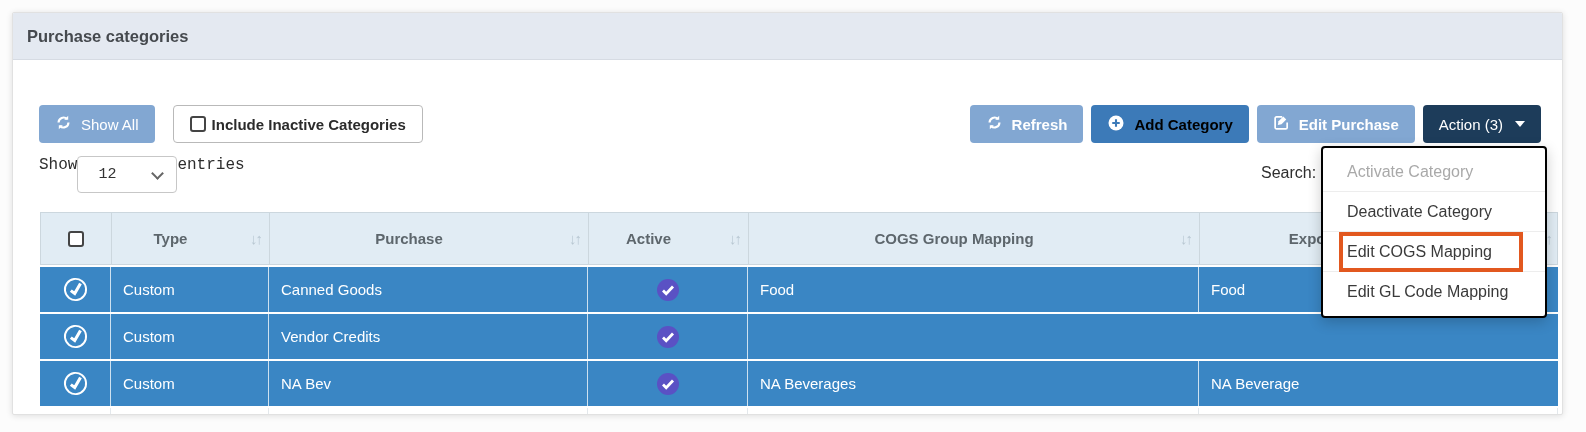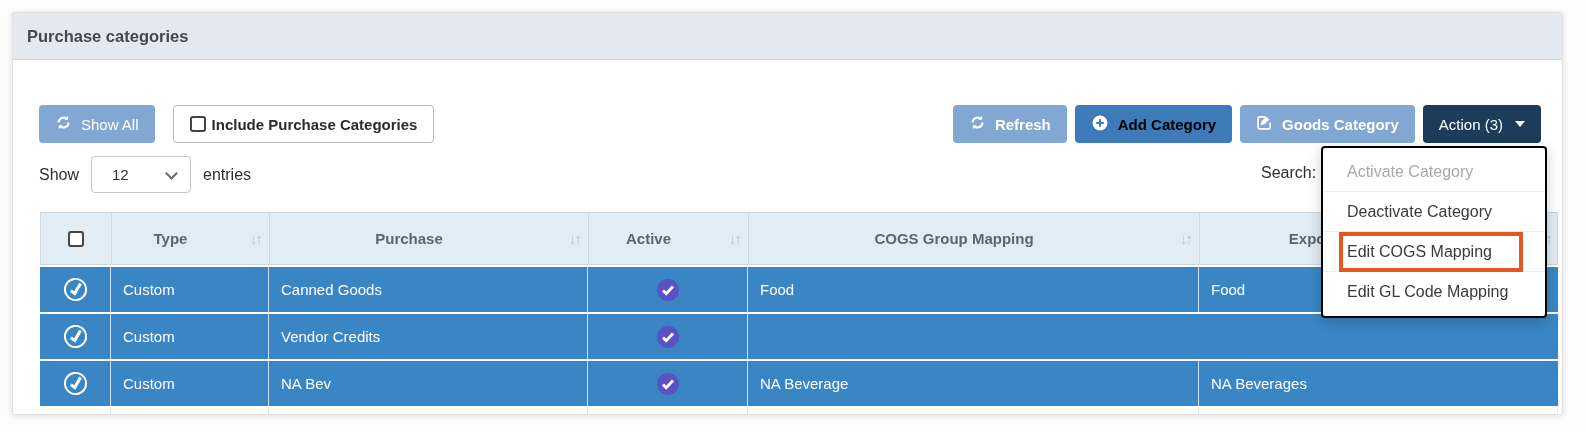--- a/index.html
+++ b/index.html
@@ -22,22 +22,22 @@
          font-family:"Liberation Sans", sans-serif; }
   .btn-light { background:#82a7d2; color:#fff; }
   .btn-primary { background:#3c7ab8; color:#000000; font-weight:bold; }
   .btn-dark { background:#1d3c5a; color:#fff; }
   .btn-outline { background:#fff; color:#2b2b2b; border:1px solid #b9b9b9; }
   .caret-down { width:0; height:0; border-left:5px solid transparent;
                 border-right:5px solid transparent; border-top:6px solid #fff; margin-left:3px; }
   .cb { width:16px; height:16px; background:#fff; border:2px solid #444; border-radius:3px; }
 
   
-  .controls { position:absolute; left:26px; top:143px; display:flex; align-items:center;
-              gap:12px; font-size:16px; color:#2e2e2e; }
+  .controls { position:absolute; left:26px; top:143px; display:flex; 
+              font-size:16px; color:#2e2e2e;font-family:Liberation Mono, monospace; }
   .select-box { position:relative; width:100px; height:37px; border:1px solid #c7c7c7;
                 border-radius:4px; background:#fff; display:flex; align-items:center;
                 padding:0 12px 0 20px; font-size:15px; color:#333; cursor:pointer; }
   .select-box .chev { position:absolute; right:14px; top:12px; width:9px; height:9px;
                       border-right:2px solid #666; border-bottom:2px solid #666;
                       transform:rotate(45deg); }
   .search-label { position:absolute; left:1248px; top:151px; font-size:16px; color:#2e2e2e; z-index:5; }
 
   
   .table { position:absolute; left:27px; top:199px; width:1518px; }
@@ -94,21 +94,21 @@
                 <path d="M5 12a7 7 0 0 1 12-4.9" fill="none" stroke="#fff" stroke-width="3"></path>
                 <path d="M18.6 2.6v5.6h-5.6z" fill="#fff"></path>
                 <path d="M19 12a7 7 0 0 1-12 4.9" fill="none" stroke="#fff" stroke-width="3"></path>
                 <path d="M5.4 21.4v-5.6h5.6z" fill="#fff"></path>
               </svg>
           </span>
           <span>Show All</span>
         </button>
         <button class="btn btn-outline">
           <span class="cb"></span>
-          <span style="font-weight:bold; margin-left:-3px;">Include Purchase Categories</span>
+          <span style="font-weight:bold; margin-left:-3px;">Include Inactive Categories</span>
         </button>
       </div>
       <div class="tgroup">
         <button class="btn btn-light">
           <span class="icon">
             <svg width="17" height="17" viewBox="0 0 24 24">
                 <path d="M5 12a7 7 0 0 1 12-4.9" fill="none" stroke="#fff" stroke-width="3"></path>
                 <path d="M18.6 2.6v5.6h-5.6z" fill="#fff"></path>
                 <path d="M19 12a7 7 0 0 1-12 4.9" fill="none" stroke="#fff" stroke-width="3"></path>
                 <path d="M5.4 21.4v-5.6h5.6z" fill="#fff"></path>
@@ -125,21 +125,21 @@
           </span>
           <span>Add Category</span>
         </button>
         <button class="btn btn-light">
           <span class="icon">
             <svg width="17" height="17" viewBox="0 0 24 24">
                 <path d="M20 12v7a2 2 0 0 1-2 2H5a2 2 0 0 1-2-2V6a2 2 0 0 1 2-2h8" fill="none" stroke="#fff" stroke-width="2.4"></path>
                 <path d="M14.5 3.5l4.2 4.2L12 14.4l-5.2 1 1-5.2z" fill="#fff"></path>
               </svg>
           </span>
-          <span style="font-weight:bold;">Goods Category</span>
+          <span style="font-weight:bold;">Edit Purchase</span>
         </button>
         <button class="btn btn-dark">
           <span>Action (3)</span>
           <span class="caret-down"></span>
         </button>
       </div>
     </div>
 
     <div class="controls">
       <span>Show</span>
@@ -223,22 +223,22 @@
             </svg>
         </div>
         <div class="td">Custom</div>
         <div class="td">NA Bev</div>
         <div class="td center">
           <svg class="active-check" viewBox="0 0 24 24">
               <circle cx="12" cy="12" r="11" fill="#5a51c4"></circle>
               <path d="M7 12.5l3.2 3.2L17 8.5" fill="none" stroke="#fff" stroke-width="2.8"></path>
             </svg>
         </div>
+        <div class="td">NA Beverages</div>
         <div class="td">NA Beverage</div>
-        <div class="td">NA Beverages</div>
       </div>
 
       <div class="trow row-partial">
         <div class="td"></div>
           <div class="td"></div>
           <div class="td"></div>
         <div class="td"></div>
           <div class="td"></div>
           <div class="td"></div>
       </div>

